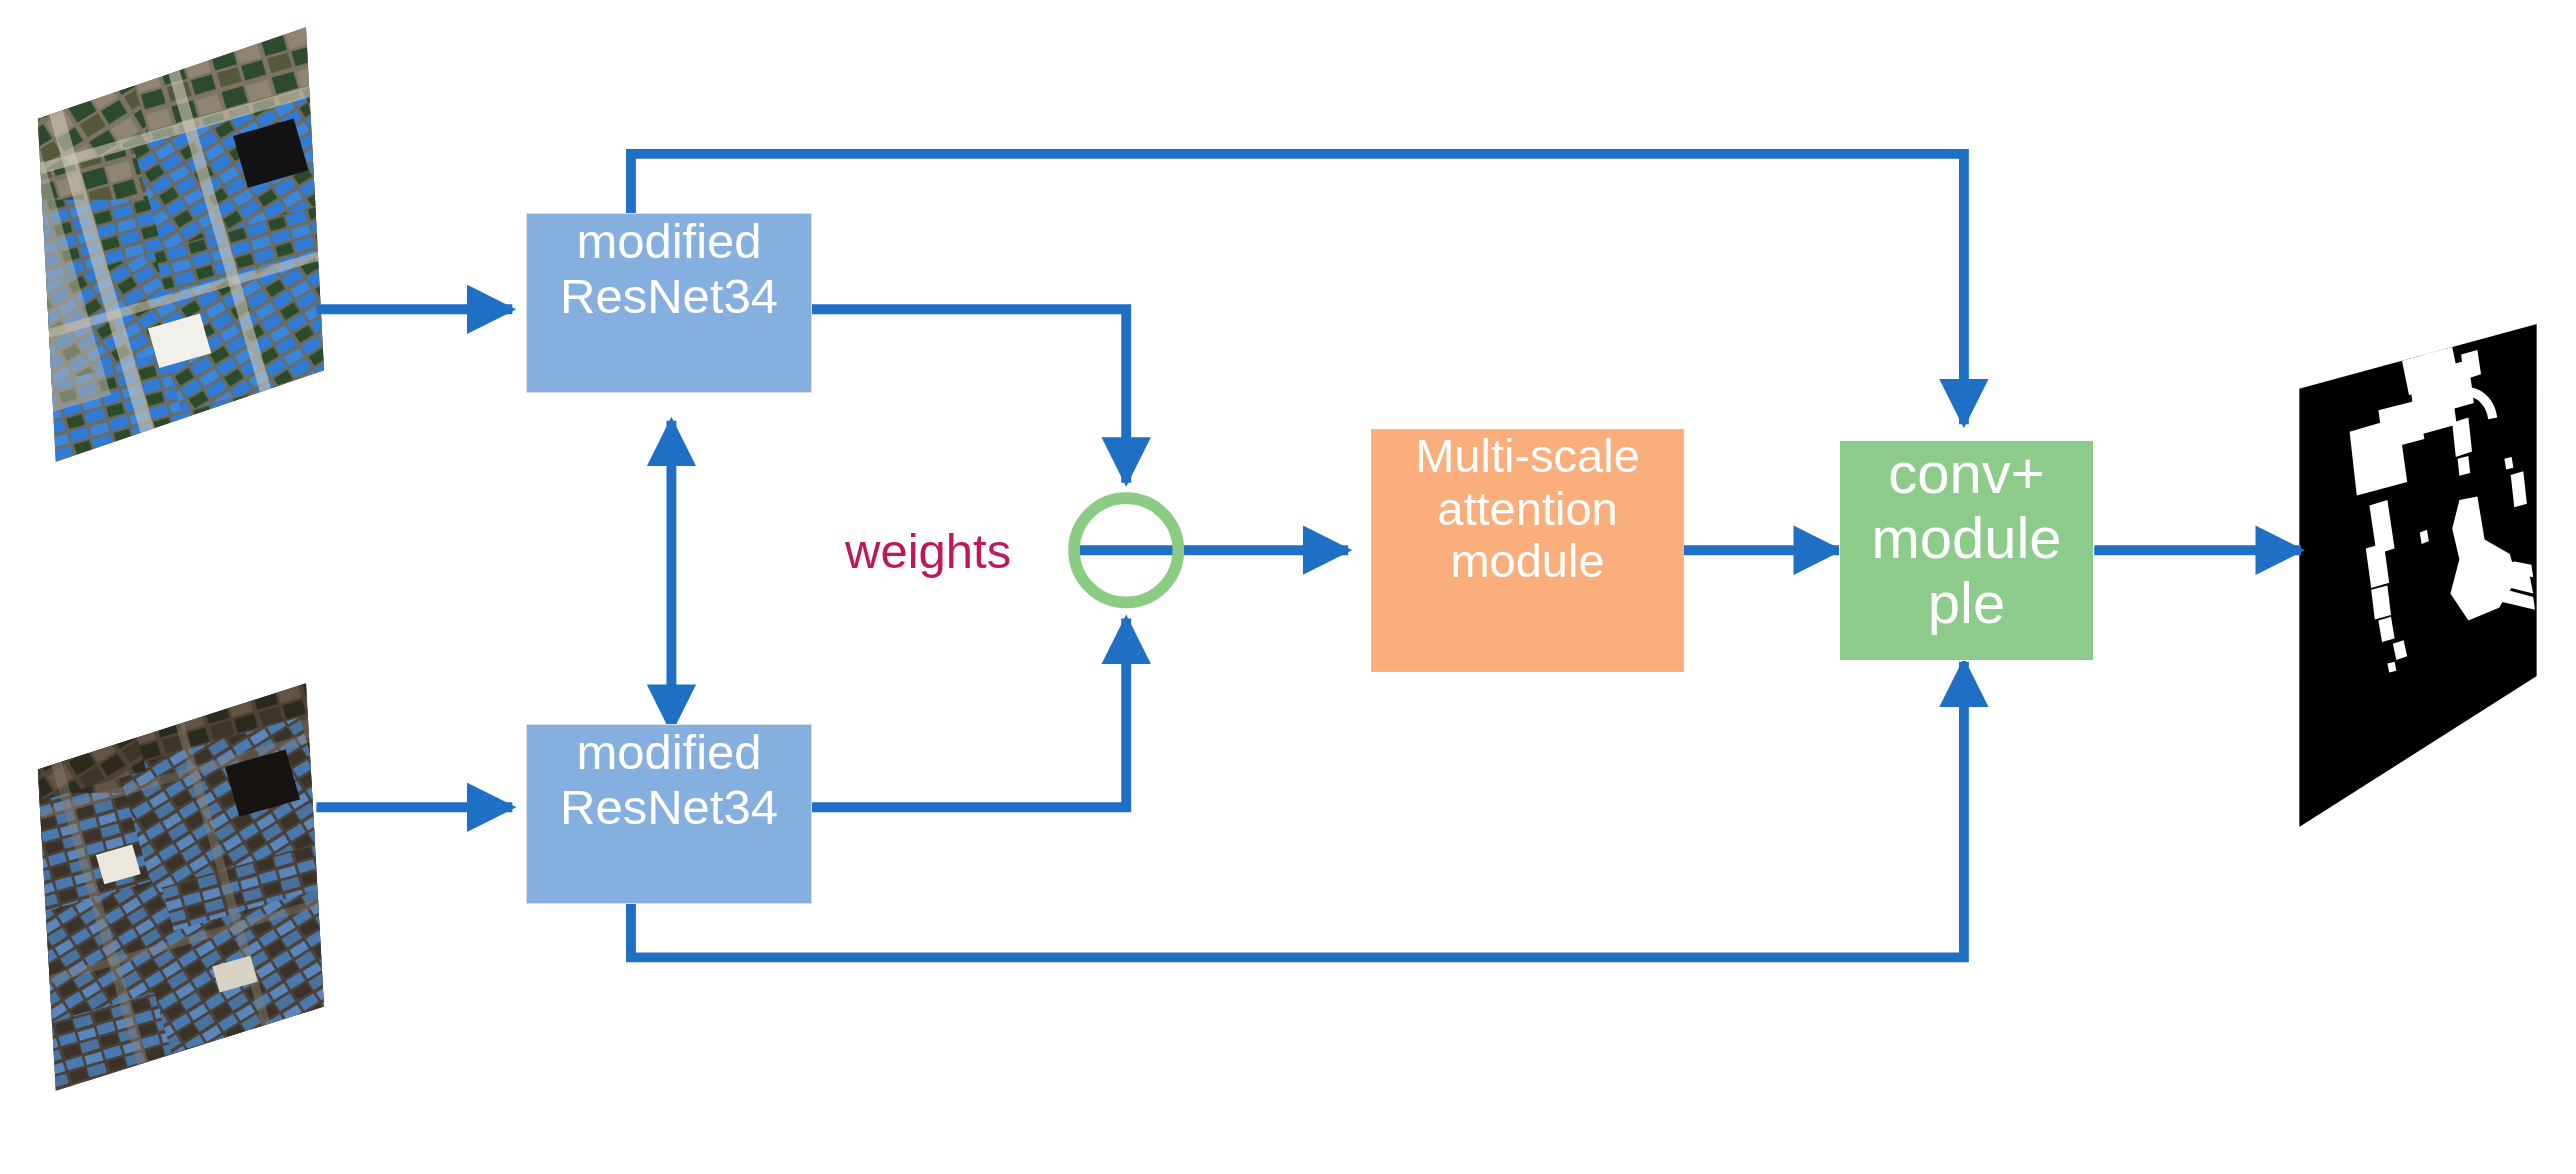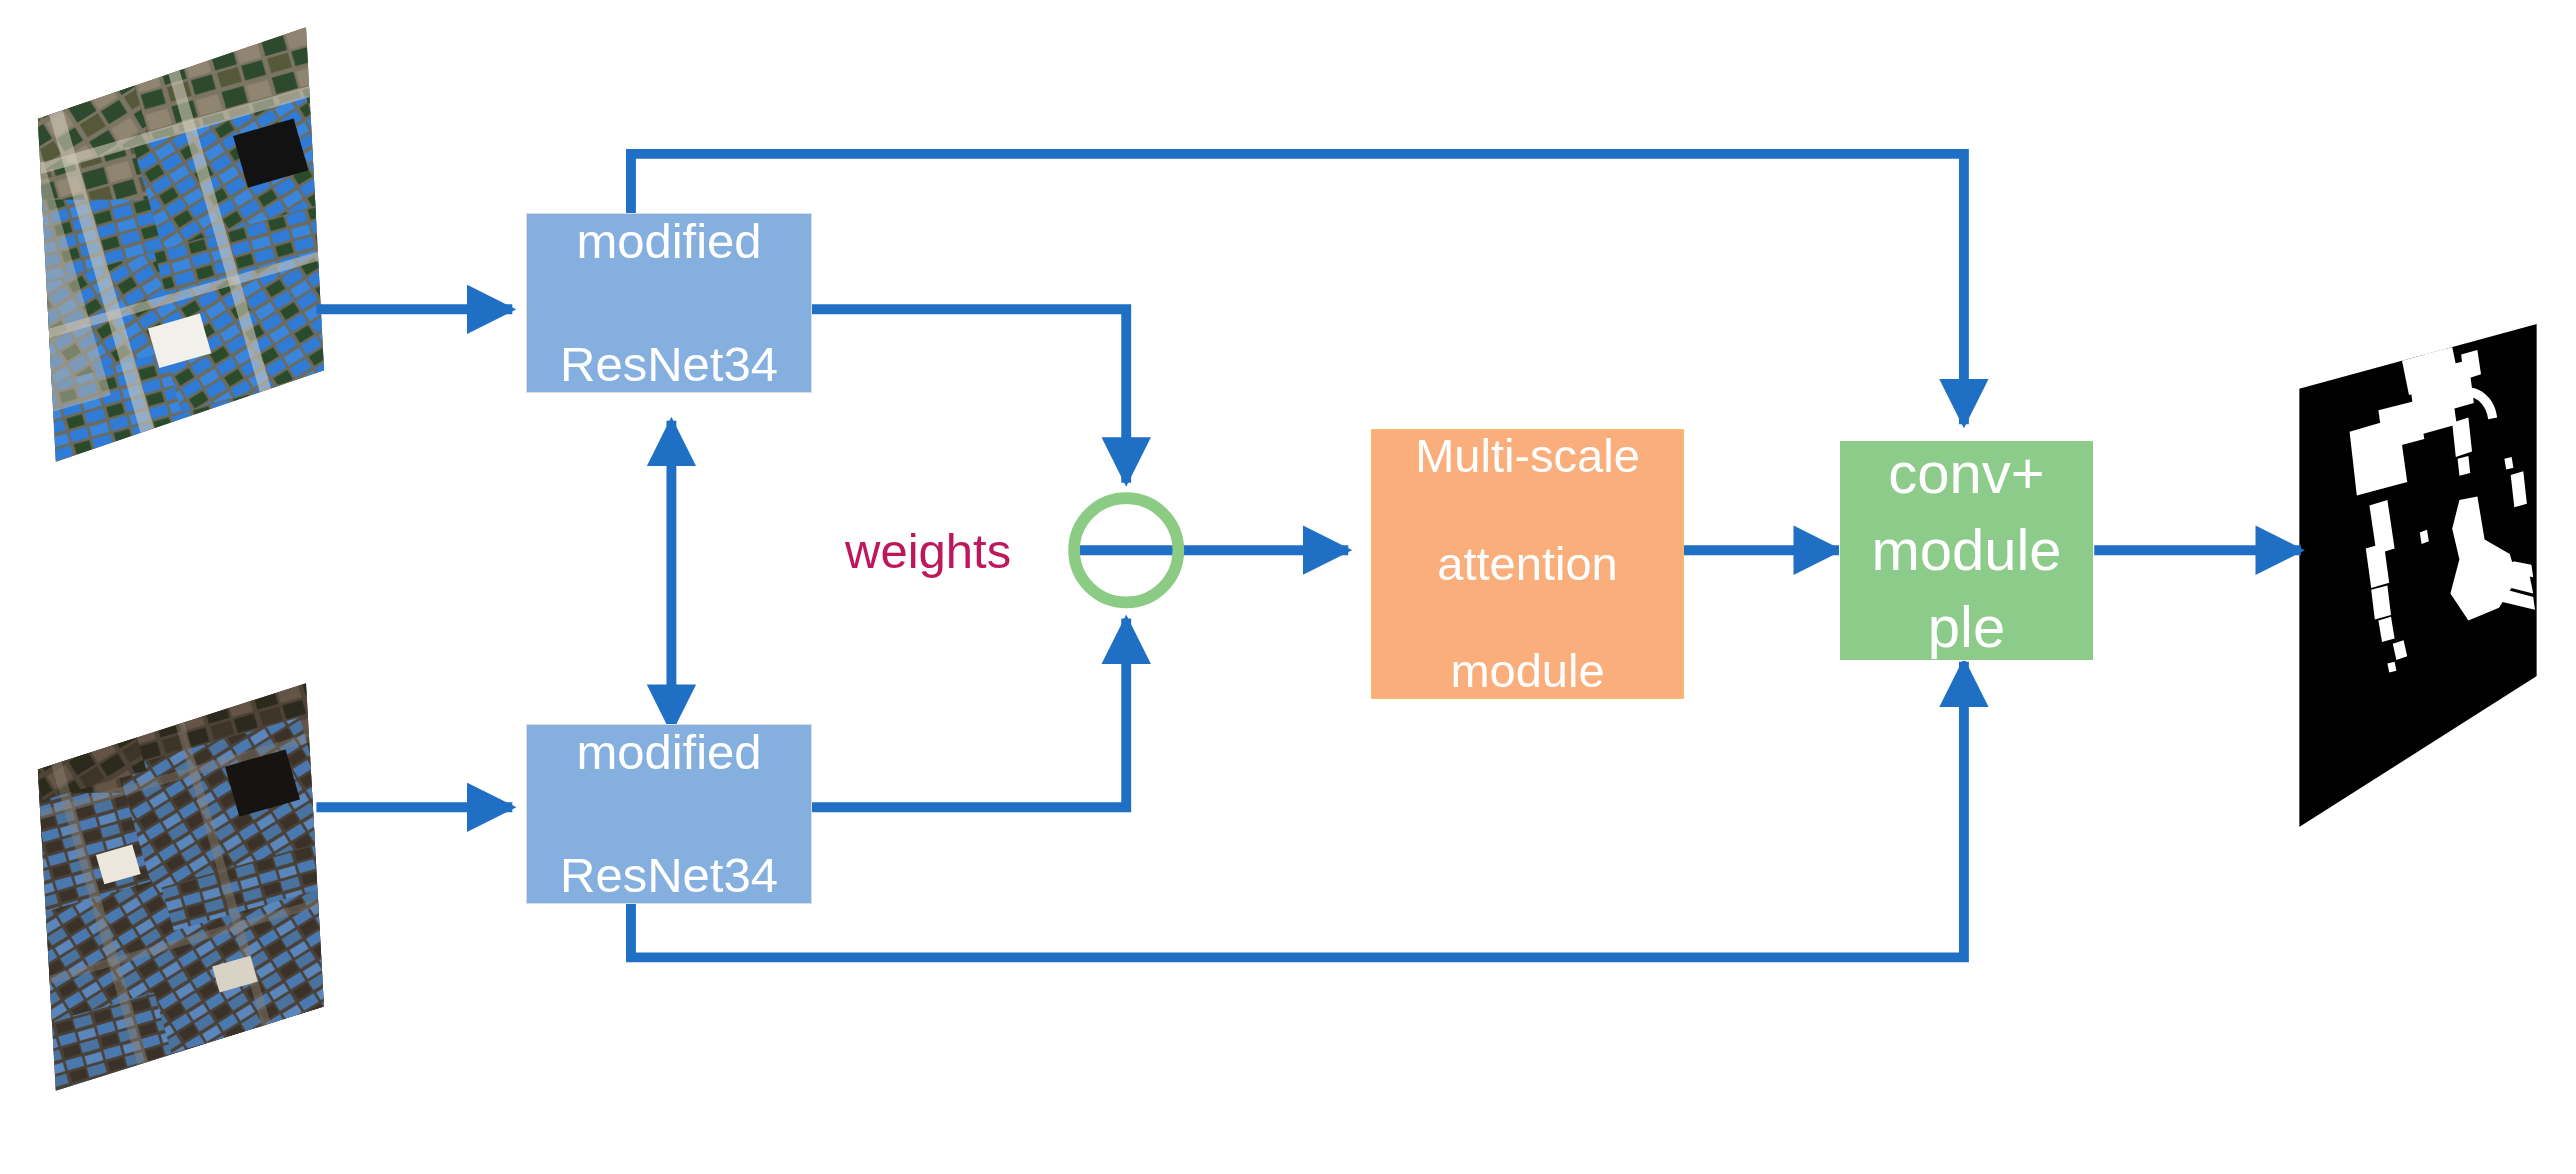--- a/index.html
+++ b/index.html
@@ -22,21 +22,21 @@
     left: 0;
     top: 0;
     width: 2576px;
     height: 1175px;
   }
   .node-box {
     position: absolute;
     display: flex;
     flex-direction: column;
     align-items: center;
-    justify-content: space-between;
+    justify-content: flex-start;
     color: #ffffff;
     text-align: center;
     line-height: 1.12;
     box-sizing: border-box;
   }
   .node-box span { display: block; white-space: pre; }
   .blue-box {
     background: #85AFDE;
     border: 1.8px solid #d8dde3;
     font-size: 49px;
@@ -232,21 +232,21 @@
   <div class="node-box blue-box" style="left:526px; top:213px; width:286px; height:180px;">
     <span>modified</span>
     <span>ResNet34</span>
   </div>
 
   <div class="node-box blue-box" style="left:526px; top:724px; width:286px; height:180px;">
     <span>modified</span>
     <span>ResNet34</span>
   </div>
 
-  <div class="node-box orange-box" style="left:1371px; top:429px; width:313px; height:270px;">
+  <div class="node-box orange-box" style="left:1371px; top:429px; width:313px; height:243px;">
     <span>Multi-scale</span>
     <span>attention</span>
     <span>module</span>
   </div>
 
   <div class="node-box green-box" style="left:1839px; top:440px; width:255px; height:221px;">
     <span>conv+</span>
     <span>module</span>
     <span>ple</span>
   </div>

